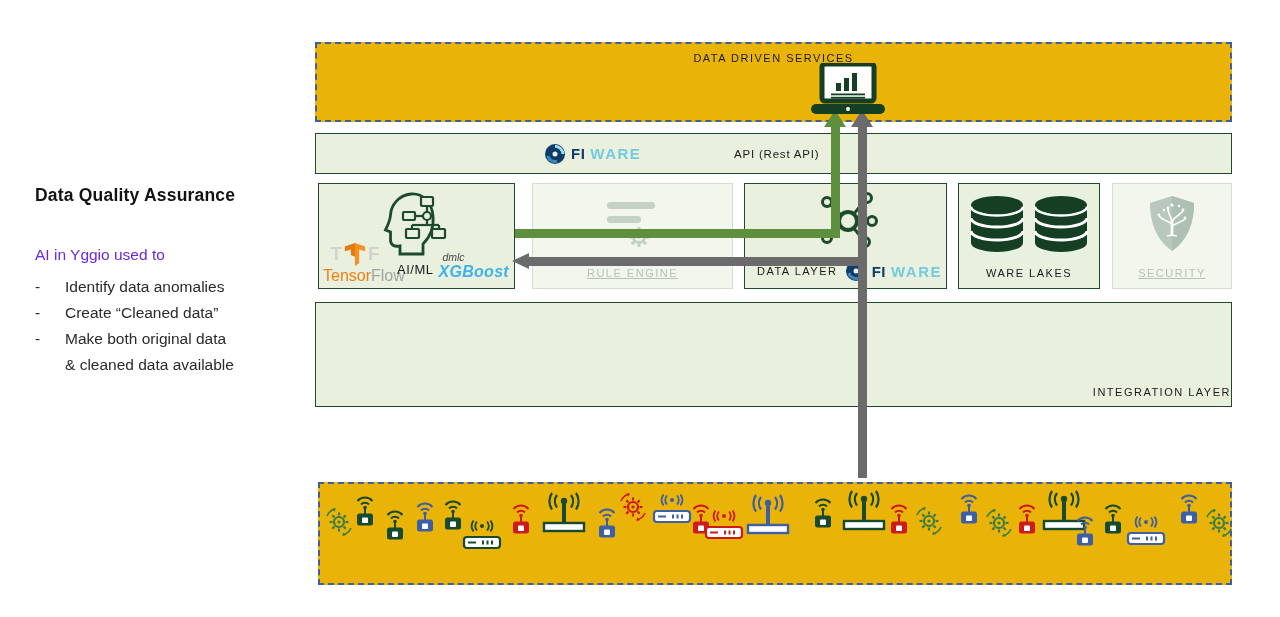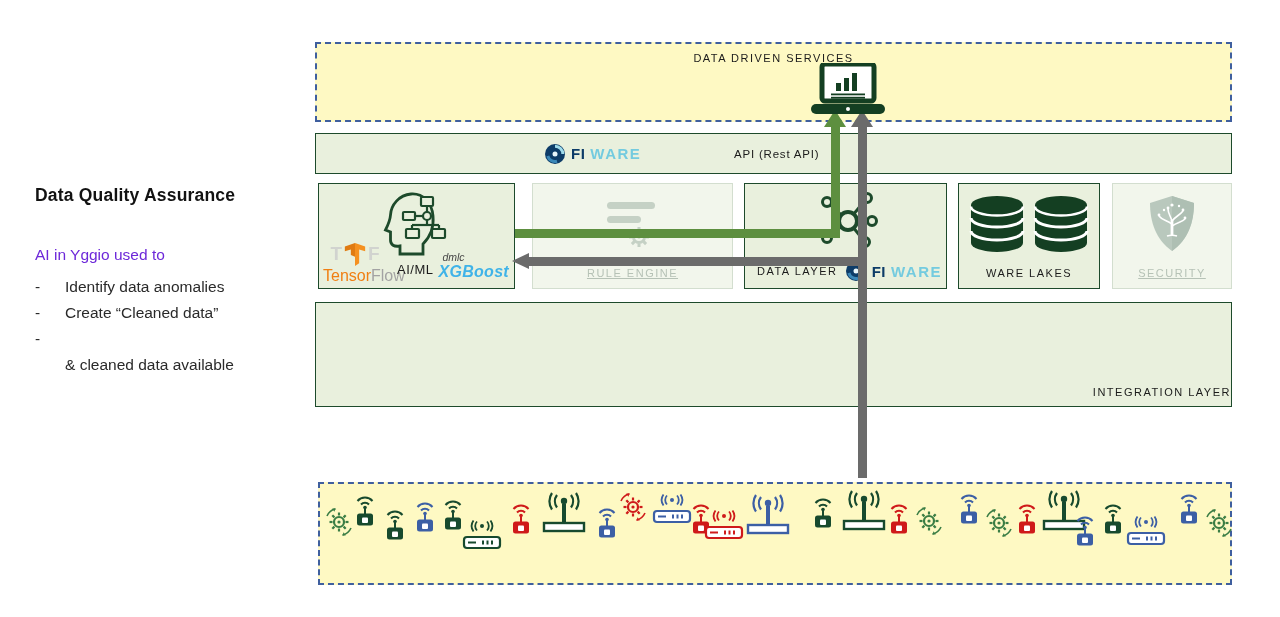--- a/index.html
+++ b/index.html
@@ -1,21 +1,21 @@
 <!DOCTYPE html>
 <html><head>
 <meta charset="utf-8">
 <style>
   html,body{margin:0;padding:0;background:#fff;}
   .canvas{
     position:relative;width:1280px;height:617px;background:#fff;
     font-family:"Liberation Sans", sans-serif;overflow:hidden;color:#1b1b1b;
   }
   
-  .dashed-box{position:absolute;border:2px dashed #3f5f9e;background:#fef9c3;box-sizing:border-box;}
+  .dashed-box{position:absolute;border:2px dashed #3f5f9e;background:#eab308;box-sizing:border-box;}
   .green-box{position:absolute;background:#e9f0dd;border:1.5px solid #1d4a2b;box-sizing:border-box;}
   .faded-box{position:absolute;background:#f2f6ec;border:1.5px solid #d3decf;box-sizing:border-box;}
   .caps{font-size:11px;letter-spacing:1.5px;color:#1b1b1b;white-space:nowrap;}
   .caps-faded{color:#b6c2b6;text-decoration:underline;}
   .center-label{position:absolute;left:0;right:0;text-align:center;}
   
   .left-panel{position:absolute;left:35px;top:185px;width:285px;}
   .left-heading{font-size:17.5px;font-weight:bold;color:#121212;letter-spacing:.2px;}
   .left-intro{margin-top:40px;font-size:15.5px;color:#6d28d9;}
   .bullets{margin-top:10px;}
@@ -72,20 +72,21 @@
       <div class="bullet-row">
         <span class="bullet-dash">-</span>
         <span>Identify data anomalies</span>
       </div>
       <div class="bullet-row">
         <span class="bullet-dash">-</span>
         <span>Create “Cleaned data”</span>
       </div>
       <div class="bullet-row">
         <span class="bullet-dash">-</span>
+        <span>Make both original data</span>
       </div>
       <div class="bullet-row">
         <span class="bullet-dash"></span>
         <span>&amp; cleaned data available</span>
       </div>
     </div>
   </div>
 
   <div class="dashed-box" style="left:315px;top:42px;width:917px;height:80px;">
     <div class="center-label caps" style="top:8px;">DATA DRIVEN SERVICES</div>

